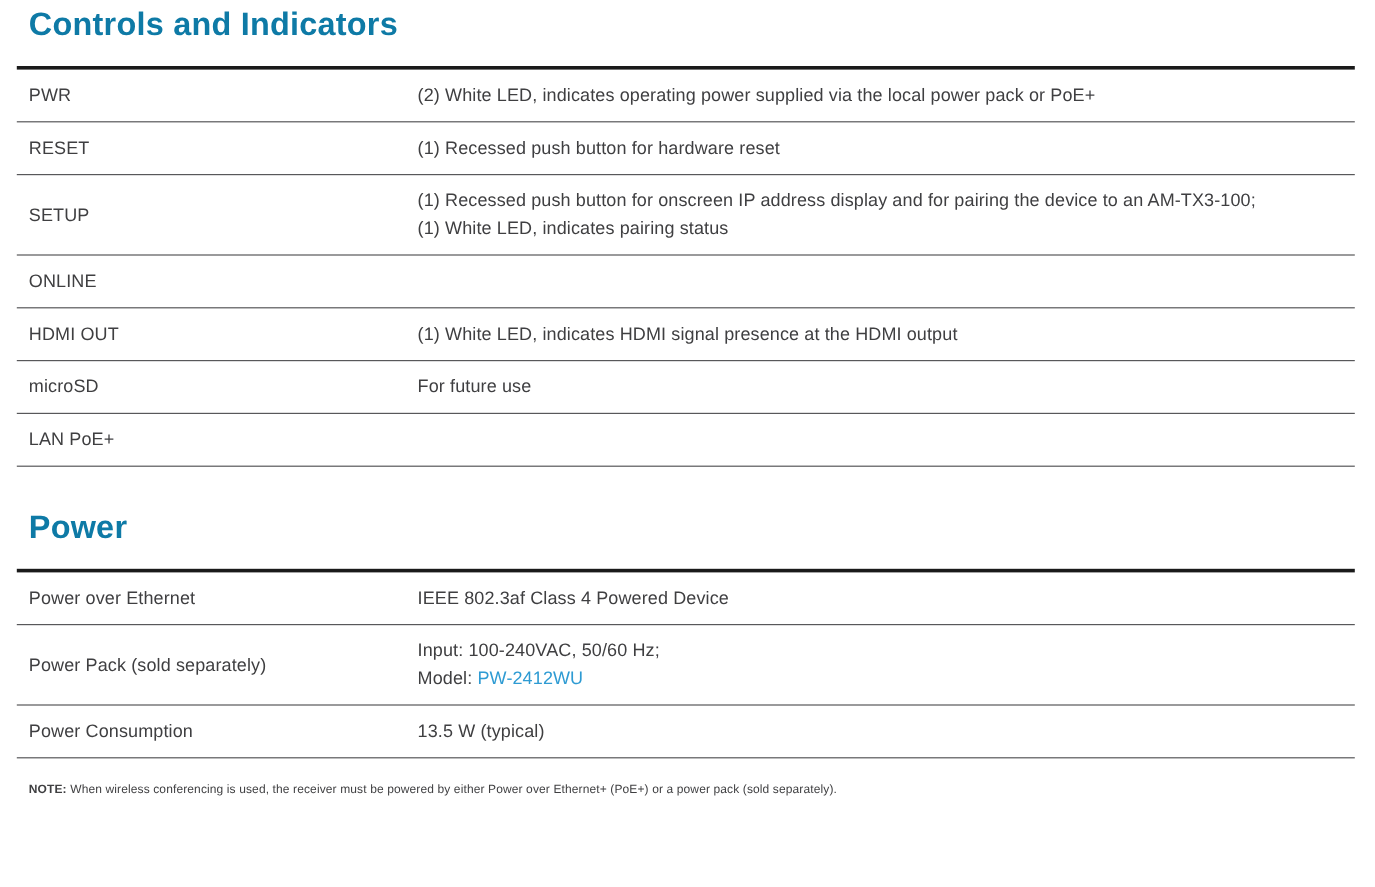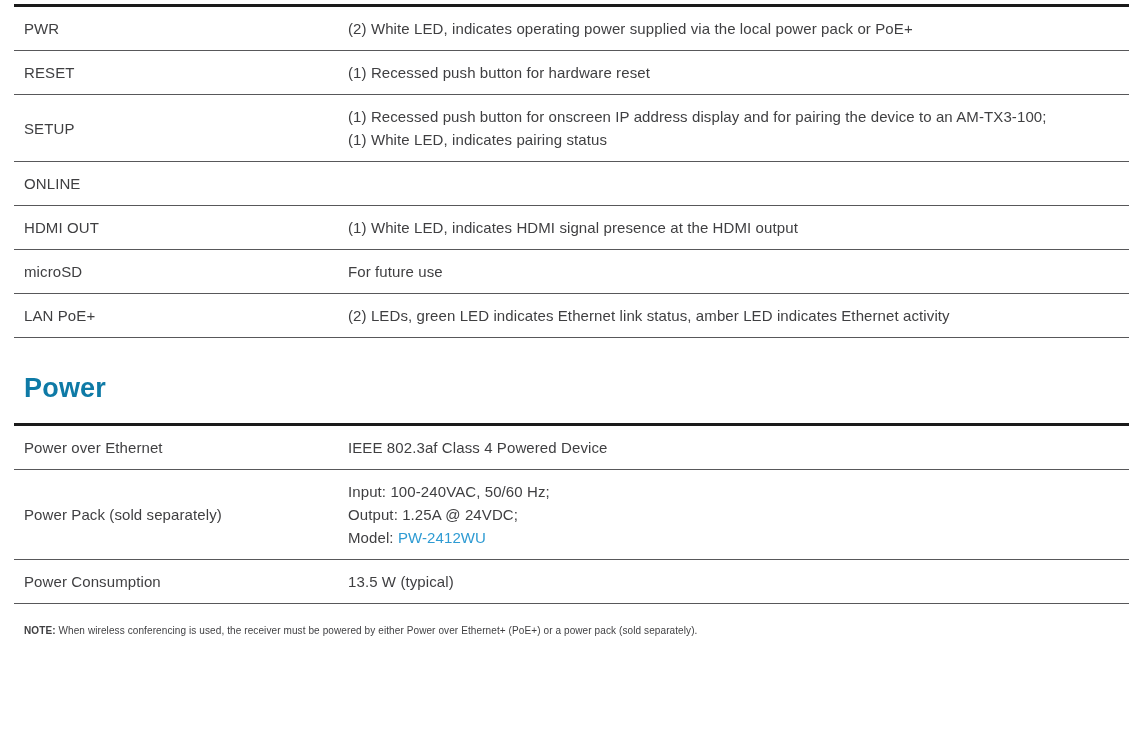--- a/index.html
+++ b/index.html
@@ -68,20 +68,21 @@
   .note strong{
     font-weight:bold;
   }
 </style>
 </head>
 <body>
 
 <main>
   <div id="sections">
       <section>
+        <h2>Controls and Indicators</h2>
         <div class="spec-table">
           <div class="row">
             <div class="cell label">PWR</div>
             <div class="cell value">
               <div class="line">(2) White LED, indicates operating power supplied via the local power pack or PoE+</div>
             </div>
           </div>
           <div class="row">
             <div class="cell label">RESET</div>
             <div class="cell value">
@@ -105,40 +106,36 @@
             </div>
           </div>
           <div class="row">
             <div class="cell label">microSD</div>
             <div class="cell value">
               <div class="line">For future use</div>
             </div>
           </div>
           <div class="row">
             <div class="cell label">LAN PoE+</div>
-            <div class="cell value">
-              <div class="line">(2) LEDs, green LED indicates Ethernet link status, amber LED indicates Ethernet activity</div>
-            </div>
           </div>
         </div>
       </section>
       <section>
         <h2>Power</h2>
         <div class="spec-table">
           <div class="row">
             <div class="cell label">Power over Ethernet</div>
             <div class="cell value">
               <div class="line">IEEE 802.3af Class 4 Powered Device</div>
             </div>
           </div>
           <div class="row">
             <div class="cell label">Power Pack (sold separately)</div>
             <div class="cell value">
               <div class="line">Input: 100-240VAC, 50/60 Hz;</div>
-              <div class="line">Output: 1.25A @ 24VDC;</div>
               <div class="line"><span>Model: </span><a class="link" href="#">PW-2412WU</a></div>
             </div>
           </div>
           <div class="row">
             <div class="cell label">Power Consumption</div>
             <div class="cell value">
               <div class="line">13.5 W (typical)</div>
             </div>
           </div>
         </div>

